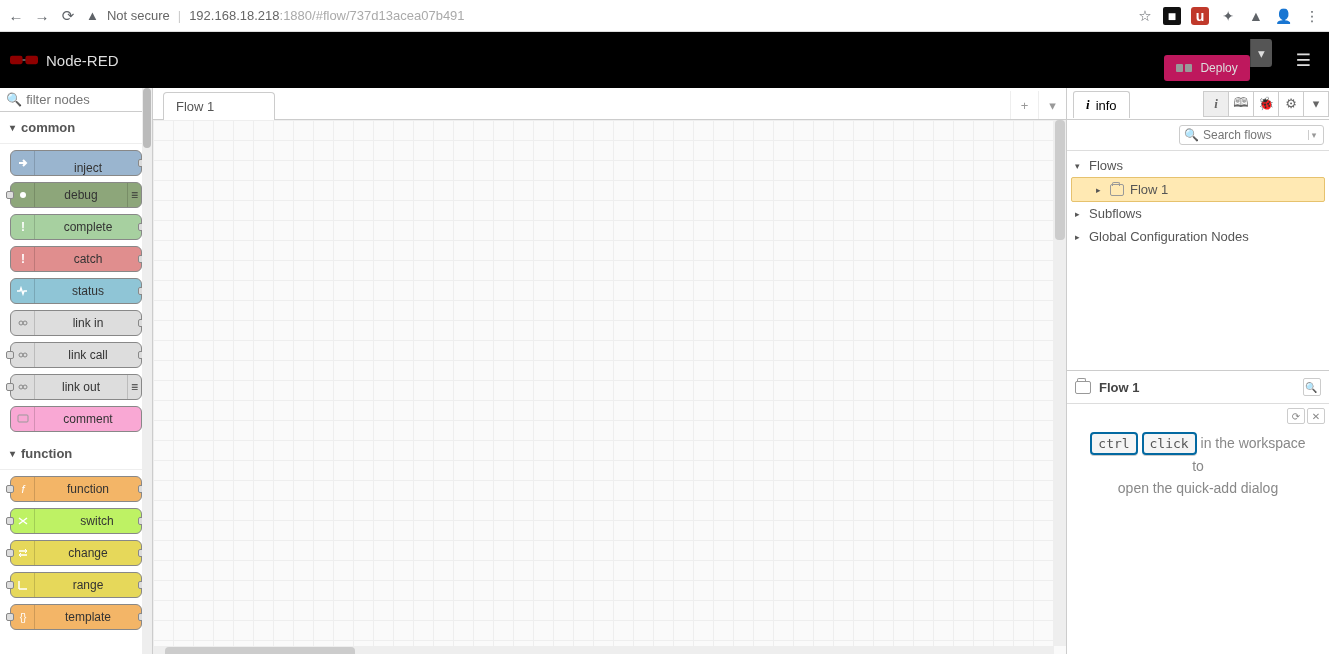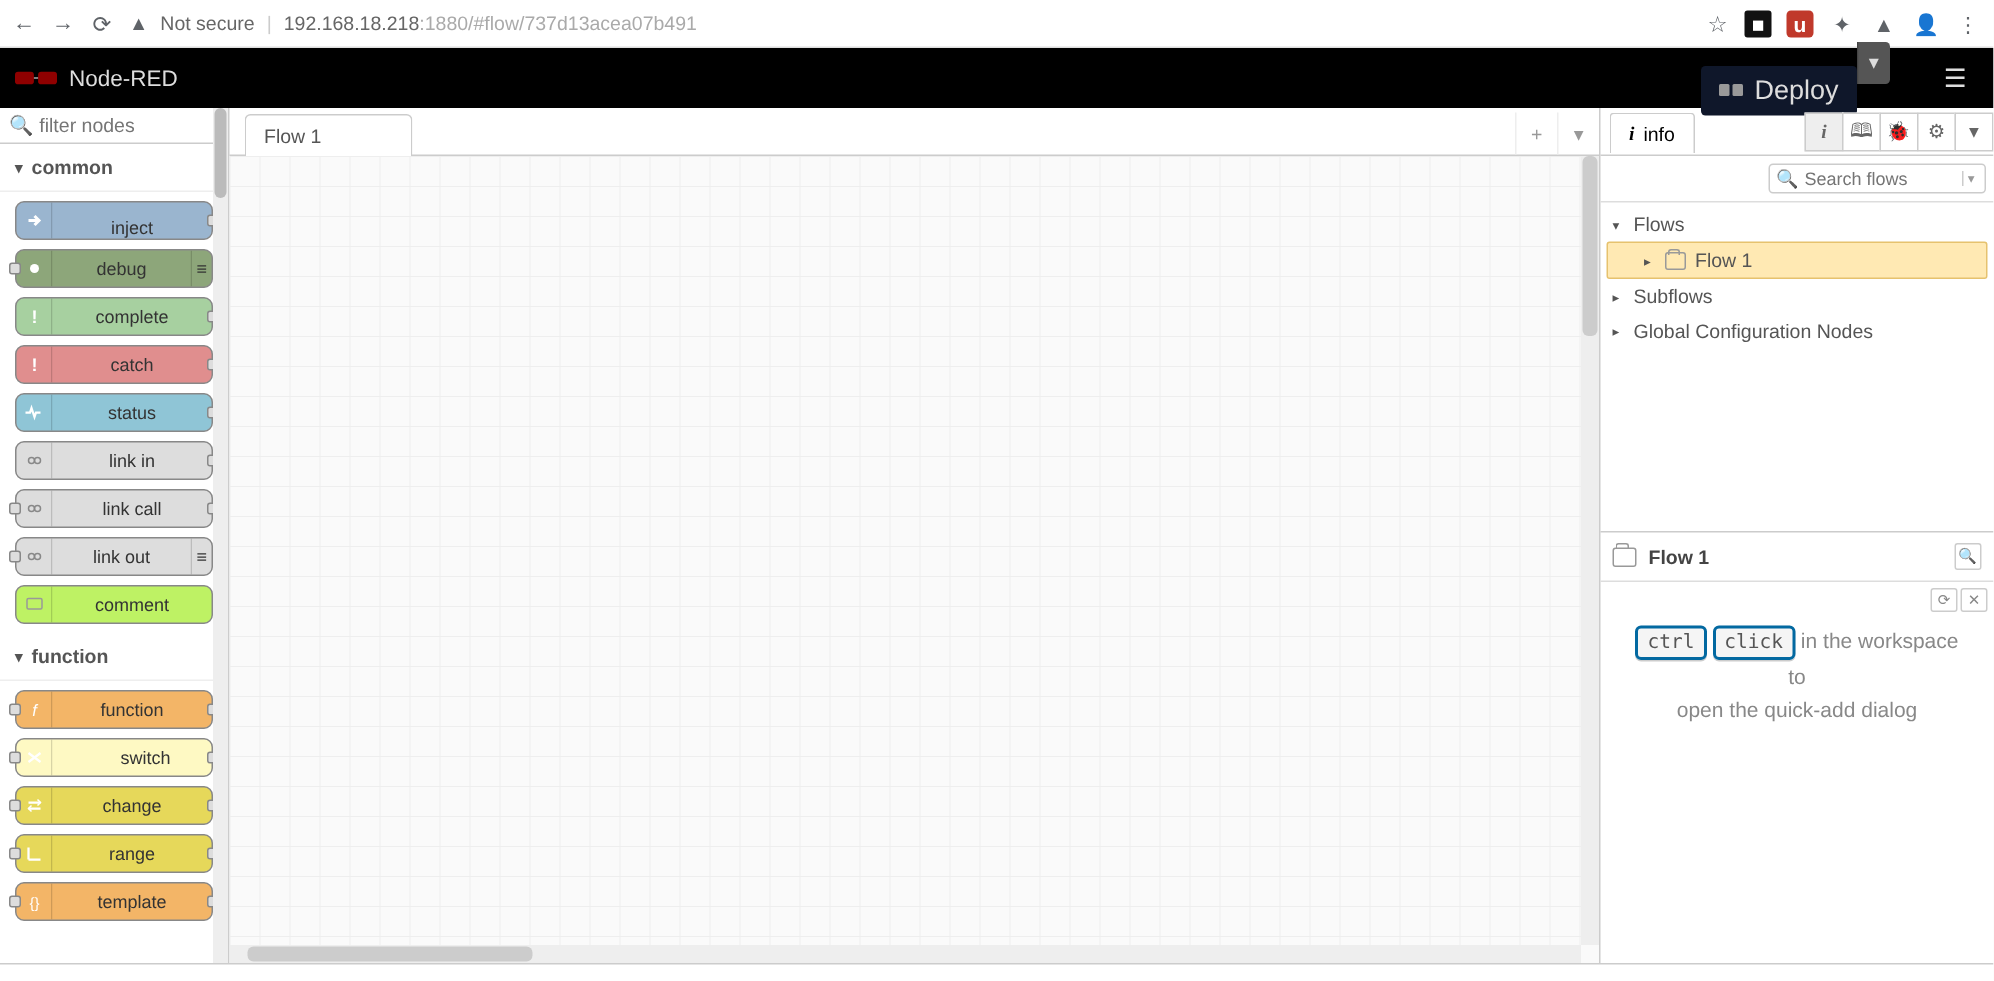--- a/index.html
+++ b/index.html
@@ -12,26 +12,26 @@
 .browser-bar .url { color: #666; font-size: 13px; }
 .browser-bar .url .dim { color: #aaa; }
 .browser-bar .not-secure { color: #666; font-size: 13px; }
 .browser-bar .warn-icon { font-size: 13px; }
 .browser-bar .sep { color: #ccc; }
 .browser-bar .ext { width: 18px; height: 18px; display: flex; align-items: center; justify-content: center; font-size: 14px; }
 .ext-red { background:#c0392b; color:#fff; border-radius:3px; font-size:10px; font-weight:bold; }
 .ext-black { background:#111; color:#fff; border-radius:2px; font-size:9px; }
 
 
-.nr-header { height: 40px; background: #000; color: #ccc; display: flex; align-items: center; padding: 0 10px; gap: 28px; }
+.nr-header { height: 56px; background: #000; color: #ccc; display: flex; align-items: center; padding: 0 10px; gap: 16px; }
 .nr-logo { display:flex; align-items:center; gap:8px; }
 .nr-logo svg { width: 28px; height: 18px; }
 .nr-title { font-size: 15px; color: #ddd; }
 .nr-header .spacer { flex:1; }
-.deploy-btn { background: #0f172a; color:#ddd; border:none; padding: 6px 12px; font-size:18px; display:flex; align-items:center; gap:8px; border-radius:3px; cursor:pointer;margin-top:16px; }
+.deploy-btn { background: #be185d; color:#ddd; border:none; padding: 6px 12px; font-size:12px; display:flex; align-items:center; gap:8px; border-radius:3px; cursor:pointer;margin-top:16px; }
 .deploy-caret { background:#555; color:#ddd; border:none; width:22px; height:28px; border-left:1px solid #444; border-radius:0 3px 3px 0; cursor:pointer; }
 .menu-btn { color:#ddd; font-size:17px; padding: 0 8px; cursor:pointer; }
 
 
 .nr-body { height: calc(654px - 32px - 40px - 12px); display:flex; }
 .palette { width: 153px; border-right:1px solid #ccc; display:flex; flex-direction:column; position:relative; }
 .palette-filter { border-bottom:1px solid #ccc; padding: 4px 6px; display:flex; align-items:center; gap:4px; color:#888; }
 .palette-filter input { border:none; outline:none; width:100%; font-size:13px; }
 .palette-list { flex:1; overflow:hidden; position:relative; }
 .palette-scroll { position:absolute; right:0; top:0; bottom:0; width:10px; background:#eee; }
@@ -46,23 +46,23 @@
 .p-node .port-l { position:absolute; left:-5px; top:50%; transform:translateY(-50%); width:8px; height:8px; background:#ddd; border:1px solid #888; border-radius:2px; }
 .p-node .tail { width:14px; height:100%; border-left:1px solid rgba(0,0,0,0.15); display:flex; align-items:center; justify-content:center; border-radius:0 5px 5px 0; }
 
 
 .c-inject { background:#9ab5cf;align-items:flex-end; }
 .c-debug { background:#8da67a; }
 .c-complete { background:#a7d0a0; }
 .c-catch { background:#e08e8e; }
 .c-status { background:#8fc5d6;align-items:center; }
 .c-link { background:#ddd; }
-.c-comment { background:#bef264; }
+.c-comment { background:#f9a8d4; }
 .c-function { background:#f3b567; }
-.c-switch { background:#fef9c3;gap:18px; }
+.c-switch { background:#bef264;gap:18px; }
 .c-change { background:#e6d85a; }
 .c-range { background:#e6d85a; }
 .c-template { background:#f3b567; }
 
 
 .workspace { flex:1; display:flex; flex-direction:column; border-right:1px solid #ccc; }
 .tabs { height:32px; display:flex; align-items:flex-end; border-bottom:1px solid #ccc; padding-left:10px; position:relative; }
 .tab { border:1px solid #ccc; border-bottom:none; padding:6px 60px 6px 12px; font-size:13px; color:#555; background:#fff; border-radius:4px 4px 0 0; position:relative; top:1px; }
 .tabs .tab-actions { margin-left:auto; display:flex; align-items:center; }
 .tabs .tab-act { width:28px; height:28px; display:flex; align-items:center; justify-content:center; color:#999; border-left:1px solid #eee; cursor:pointer; }

